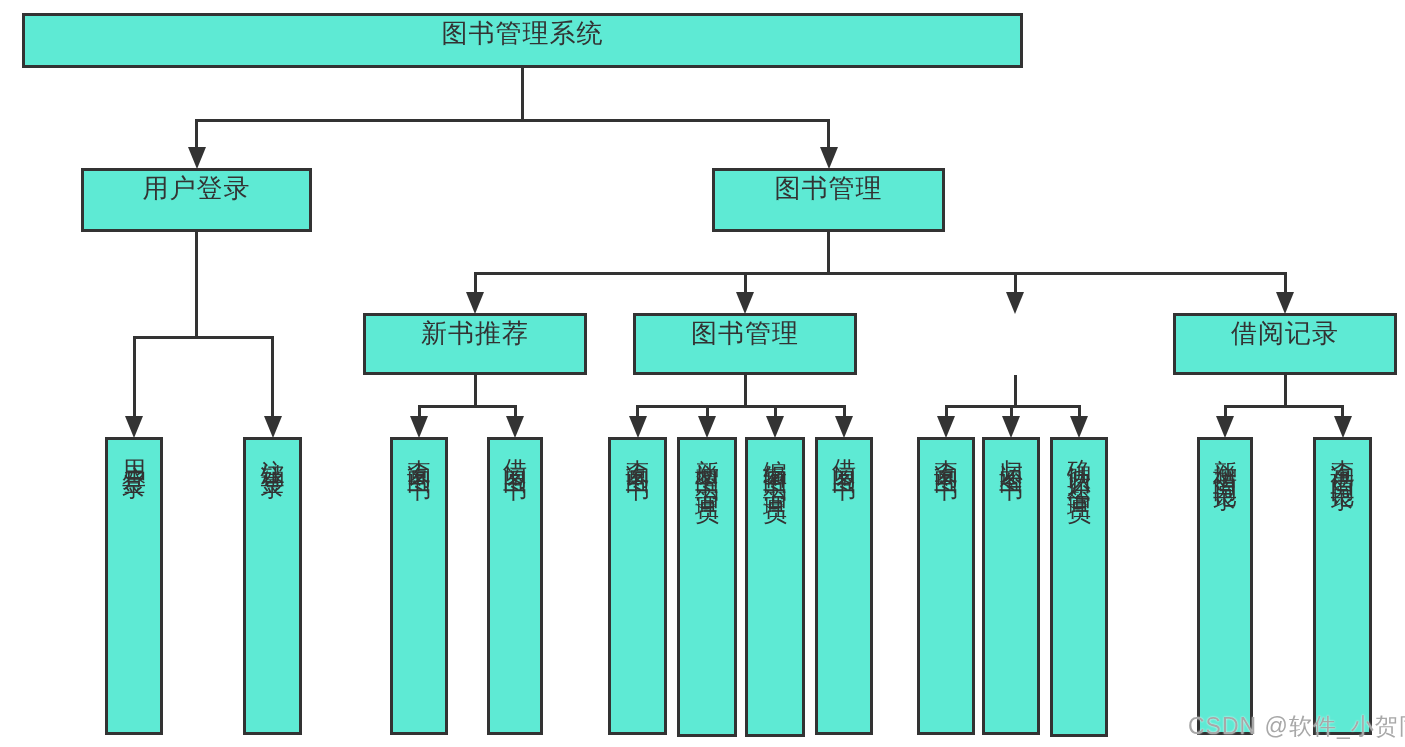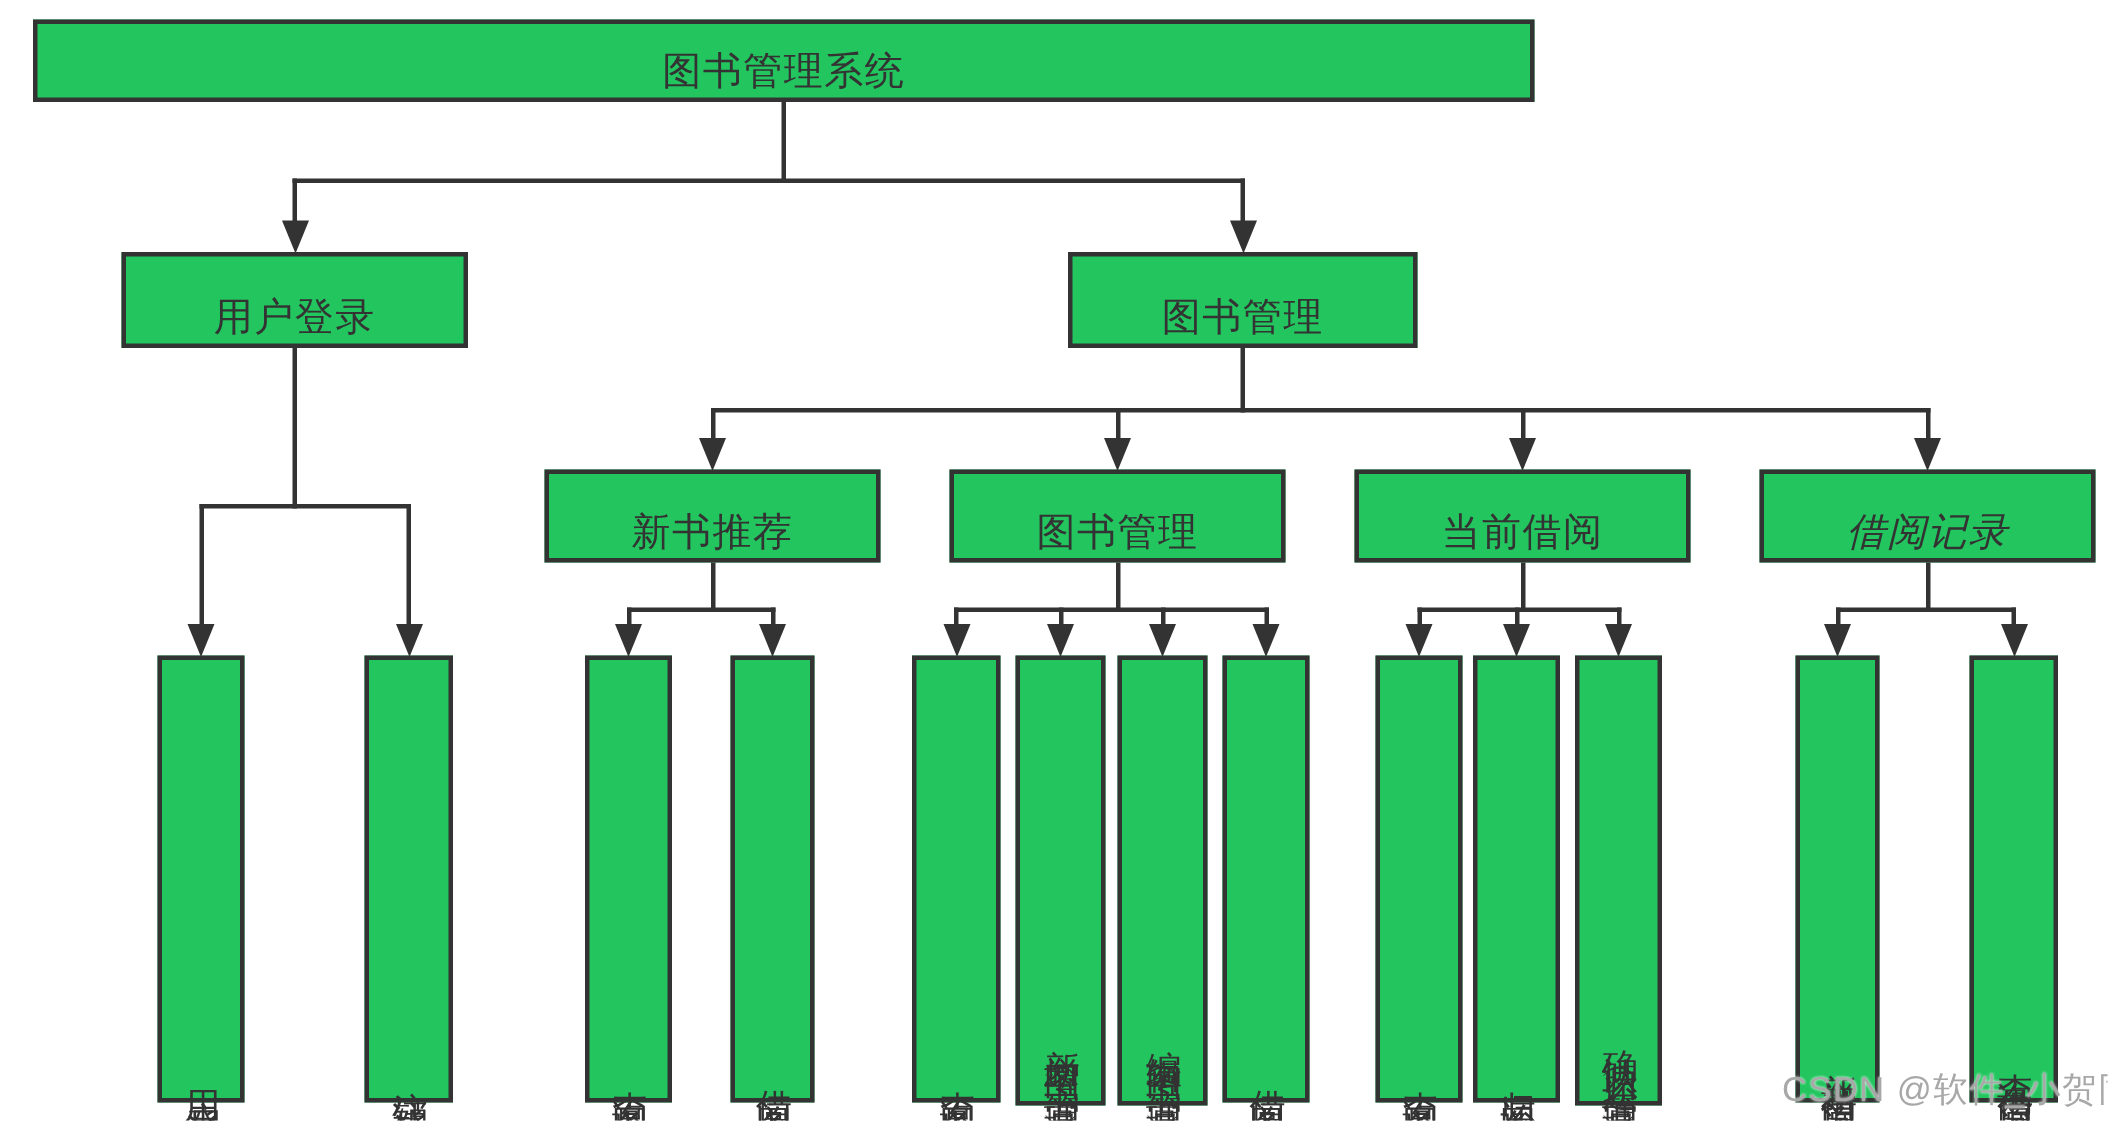--- a/index.html
+++ b/index.html
@@ -10,22 +10,22 @@
   }
   html,body{margin:0;padding:0;}
   body{
     width:1405px;height:747px;background:var(--bg);
     font-family:"Liberation Sans","DejaVu Sans",sans-serif;
     position:relative;overflow:hidden;
   }
   #canvas{position:absolute;left:0;top:0;width:1405px;height:747px;}
   .node{
     position:absolute;box-sizing:border-box;
-    border:3px solid var(--line);background:#22c55e;
-    display:flex;align-items:flex-end;justify-content:center;
+    border:3px solid var(--line);background:#5eead4;
+    display:flex;align-items:flex-start;justify-content:center;
     color:var(--text);
   }
   .node.h .label{
     font-size:26px;letter-spacing:1px;white-space:nowrap;
   }
   .node.v .label{
     writing-mode:vertical-lr;text-orientation:mixed;
     font-size:24px;letter-spacing:6px;line-height:1;white-space:nowrap;
   }
   .line{position:absolute;background:var(--line);}
@@ -55,24 +55,21 @@
     </div>
     <div class="node h" style="left: 363px; top: 313px; width: 224px; height: 62px;">
       <span class="label">新书推荐</span>
     </div>
     <div class="node h" style="left: 712px; top: 168px; width: 233px; height: 64px;">
       <span class="label">图书管理</span>
     </div>
     <div class="node h" style="left: 633px; top: 313px; width: 224px; height: 62px;">
       <span class="label">图书管理</span>
     </div>
-    <div class="node h" style="left: 903px; top: 313px; width: 224px; height: 62px;">
-      <span class="label">当前借阅</span>
-    </div>
-    <div class="node h" style="left: 1173px; top: 313px; width: 224px; height: 62px; font-style: italic;">
+    <div class="node h" style="left: 1173px; top: 313px; width: 224px; height: 62px;">
       <span class="label">借阅记录</span>
     </div>
     <div class="node v" style="left: 105px; top: 437px; width: 58px; height: 298px;">
       <span class="label">用户登录</span>
     </div>
     <div class="node v" style="left: 243px; top: 437px; width: 59px; height: 298px;">
       <span class="label">注销登录</span>
     </div>
     <div class="node v" style="left: 390px; top: 437px; width: 58px; height: 298px;">
       <span class="label">查询图书</span>

